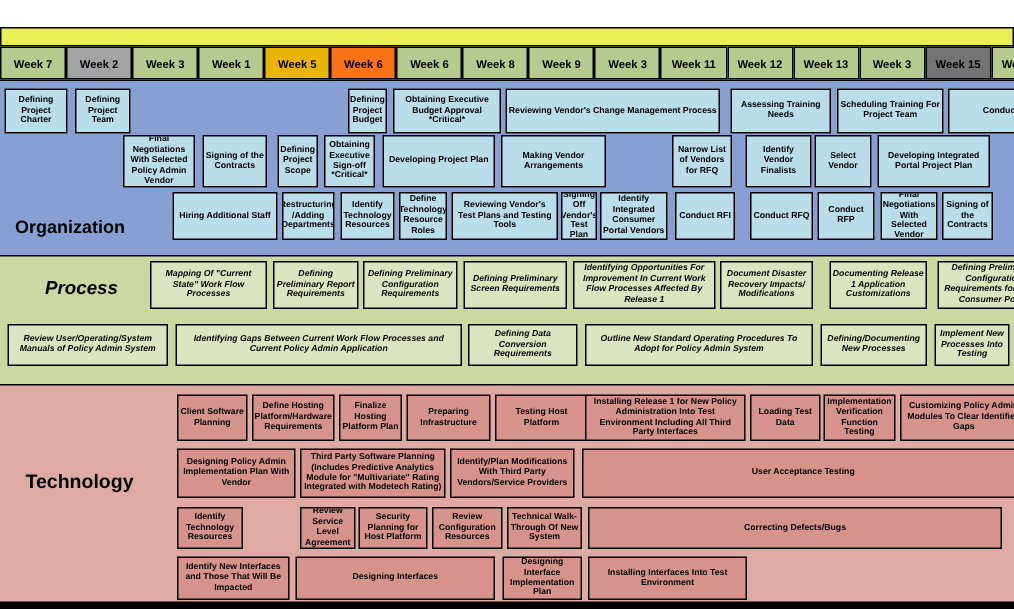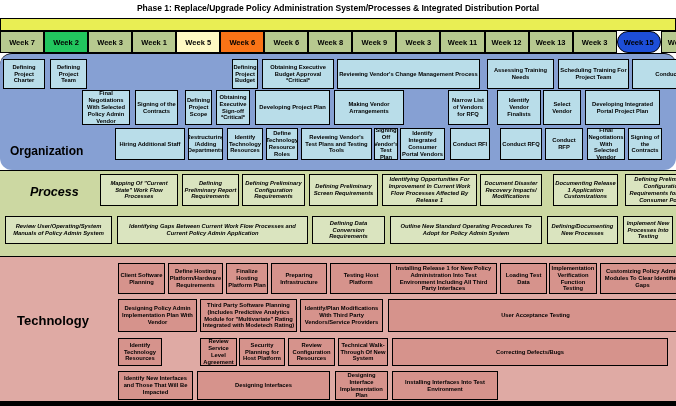--- a/index.html
+++ b/index.html
@@ -41,41 +41,40 @@
     display:flex; align-items:center; justify-content:center;
     text-align:center; font-size:5.8px; font-weight:bold; line-height:1.18;
     padding:1px; overflow:hidden;
   }
   .bottom-bar { position:absolute; top:401px; left:0; width:676px; height:5px; background:#000; }
 </style>
 </head>
 <body>
 
 <div class="screen">
-  <div class="title">Phase 1: Replace/Upgrade Policy Administration System/Processes &amp; Integrated Distribution Portal</div>
   <div class="phase-bar" style="background: rgb(233, 238, 84);"></div>
   <div class="week-row">
       <div class="week-cell" style="background: rgb(183, 201, 143);">Week 7</div>
-      <div class="week-cell" style="background: #22c55e;">Week 2</div>
+      <div class="week-cell" style="background: #a3a3a3;">Week 2</div>
       <div class="week-cell" style="background: rgb(183, 201, 143);">Week 3</div>
       <div class="week-cell" style="background: rgb(183, 201, 143);">Week 1</div>
-      <div class="week-cell" style="background: #fef9c3;">Week 5</div>
+      <div class="week-cell" style="background: #eab308;">Week 5</div>
       <div class="week-cell" style="background: #f97316;">Week 6</div>
       <div class="week-cell" style="background: rgb(183, 201, 143);">Week 6</div>
       <div class="week-cell" style="background: rgb(183, 201, 143);">Week 8</div>
       <div class="week-cell" style="background: rgb(183, 201, 143);">Week 9</div>
       <div class="week-cell" style="background: rgb(183, 201, 143);">Week 3</div>
       <div class="week-cell" style="background: rgb(183, 201, 143);">Week 11</div>
       <div class="week-cell" style="background: rgb(183, 201, 143);">Week 12</div>
       <div class="week-cell" style="background: rgb(183, 201, 143);">Week 13</div>
       <div class="week-cell" style="background: rgb(183, 201, 143);">Week 3</div>
-      <div class="week-cell" style="background: #1d4ed8; border-radius: 11px;">Week 15</div>
+      <div class="week-cell" style="background: #737373;">Week 15</div>
       <div class="week-cell" style="background: rgb(183, 201, 143);">Week 16</div>
     </div>
-  <div class="lane" id="lane-0" style="background: rgb(134, 160, 211); border-radius: 12px;">
+  <div class="lane" id="lane-0" style="background: rgb(134, 160, 211);">
     <div class="lane-label">Organization</div>
   <div class="task-box" style="left: 3px; top: 5px; width: 42px; height: 30px; background: rgb(185, 221, 233);">Defining Project Charter</div>
       <div class="task-box" style="left: 50px; top: 5px; width: 37px; height: 30px; background: rgb(185, 221, 233);">Defining Project Team</div>
       <div class="task-box" style="left: 232px; top: 5px; width: 26px; height: 30px; background: rgb(185, 221, 233);">Defining Project Budget</div>
       <div class="task-box" style="left: 262px; top: 5px; width: 72px; height: 30px; background: rgb(185, 221, 233);">Obtaining Executive Budget Approval *Critical*</div>
       <div class="task-box" style="left: 337px; top: 5px; width: 143px; height: 30px; background: rgb(185, 221, 233);">Reviewing Vendor's Change Management Process</div>
       <div class="task-box" style="left: 487px; top: 5px; width: 67px; height: 30px; background: rgb(185, 221, 233);">Assessing Training Needs</div>
       <div class="task-box" style="left: 558px; top: 5px; width: 71px; height: 30px; background: rgb(185, 221, 233);">Scheduling Training For Project Team</div>
       <div class="task-box" style="left: 632px; top: 5px; width: 70px; height: 30px; background: rgb(185, 221, 233);">Conduct</div>
       <div class="task-box" style="left: 82px; top: 36px; width: 48px; height: 35px; background: rgb(185, 221, 233);">Final Negotiations With Selected Policy Admin Vendor</div>

